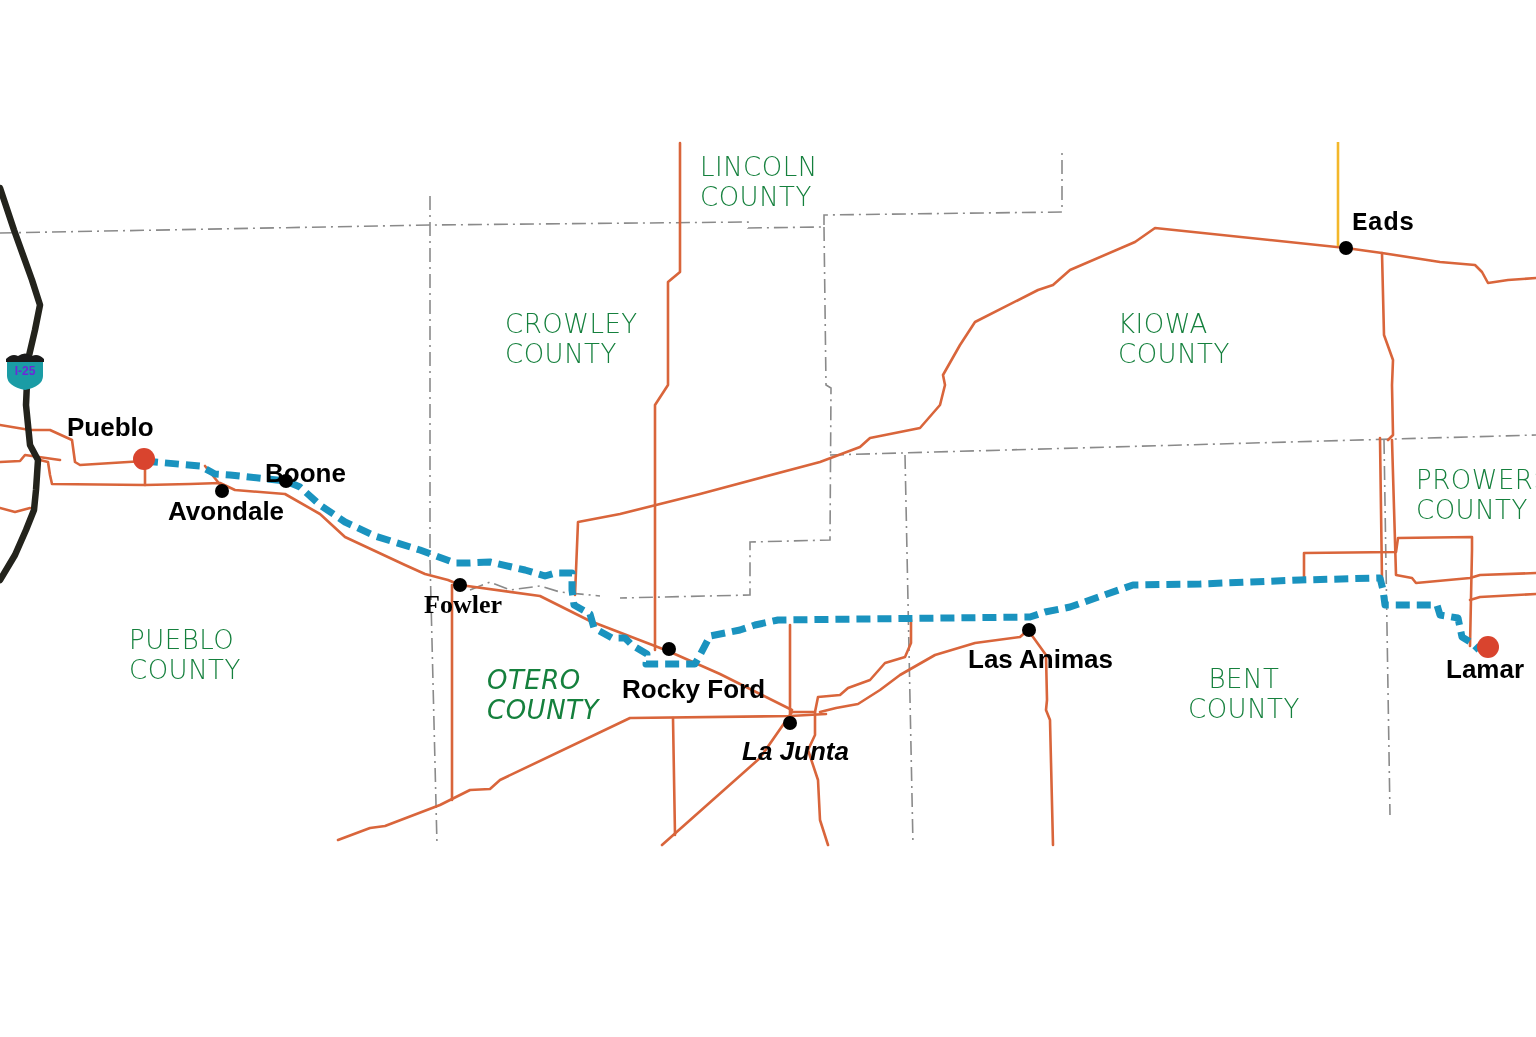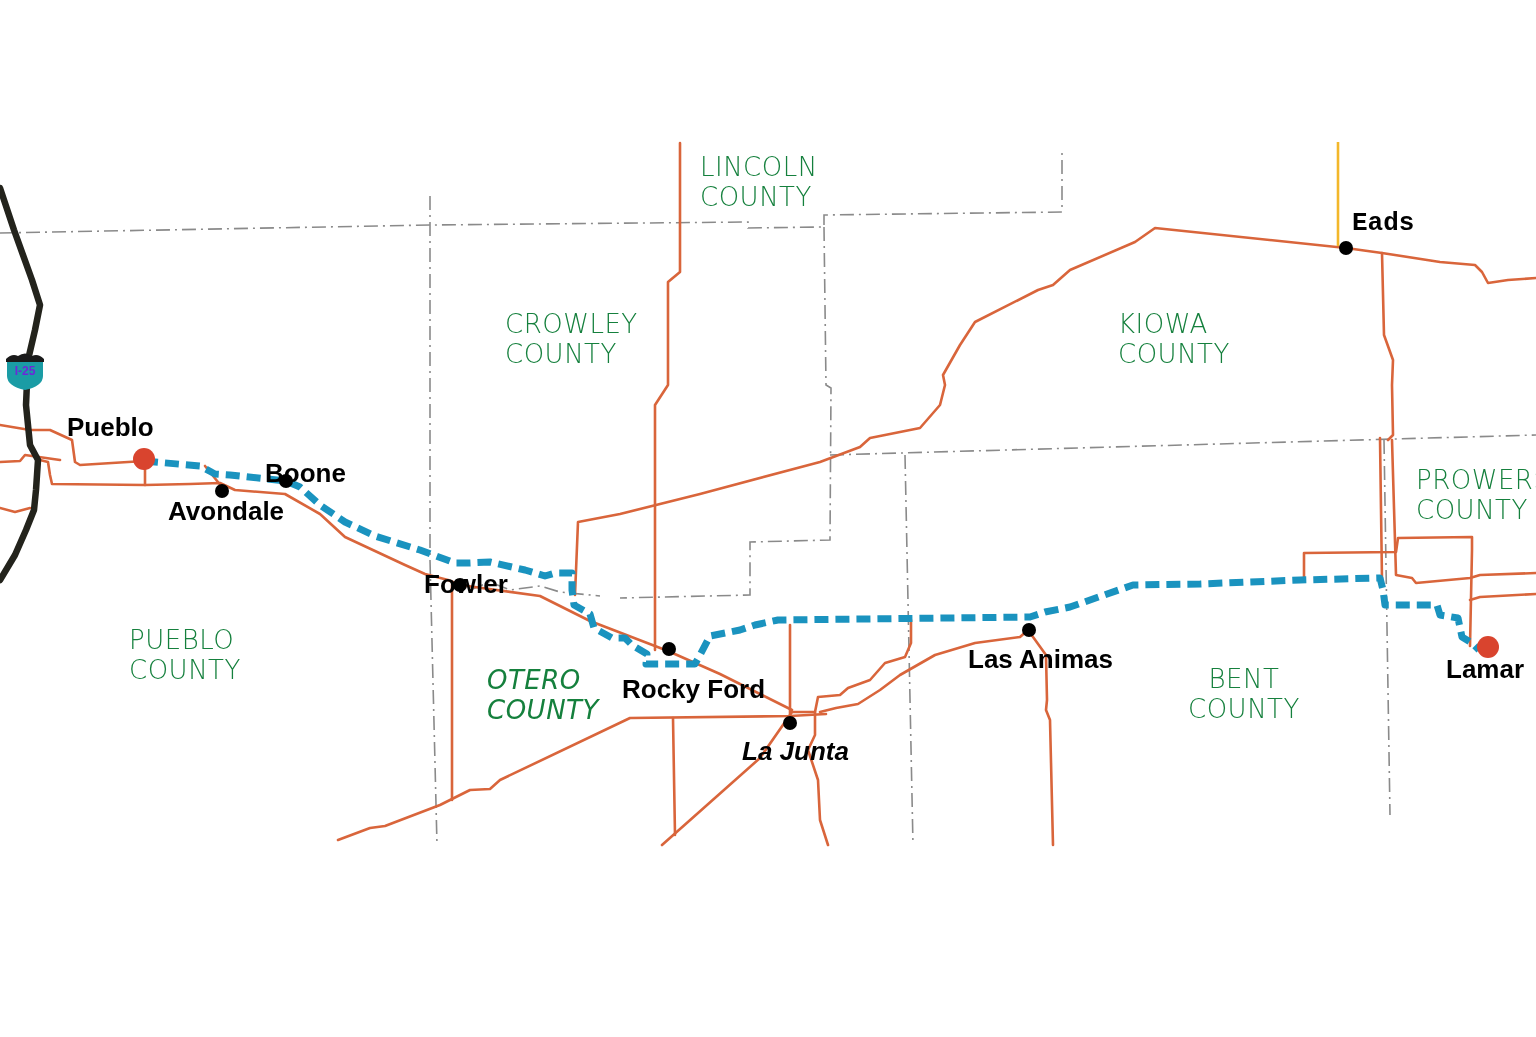--- a/index.html
+++ b/index.html
@@ -95,18 +95,18 @@
 <div class="county-label" style="left:487px; top:665px;font-style:italic;">OTERO
 COUNTY</div>
 <div class="county-label" style="left:1188px; top:664px;text-align:center;">BENT
 COUNTY</div>
 <div class="county-label" style="left:1416px; top:465px;">PROWERS
 COUNTY</div>
 
 <div class="town-label" style="left:67px; top:412px;">Pueblo</div>
 <div class="town-label" style="left:265px; top:445px;margin-top:13px;">Boone</div>
 <div class="town-label" style="left:168px; top:496px;">Avondale</div>
-<div class="town-label" style="left:424px; top:569px;">Fowler</div>
+<div class="town-label" style="left:424px; top:590px;font-family:Liberation Serif, serif;">Fowler</div>
 <div class="town-label" style="left:622px; top:674px;">Rocky Ford</div>
 <div class="town-label" style="left:742px; top:736px;font-style:italic;">La Junta</div>
 <div class="town-label" style="left:968px; top:644px;">Las Animas</div>
 <div class="town-label" style="left:1352px; top:208px;font-family:Liberation Mono, monospace;">Eads</div>
 <div class="town-label" style="left:1446px; top:654px;">Lamar</div>
 
 </body></html>

